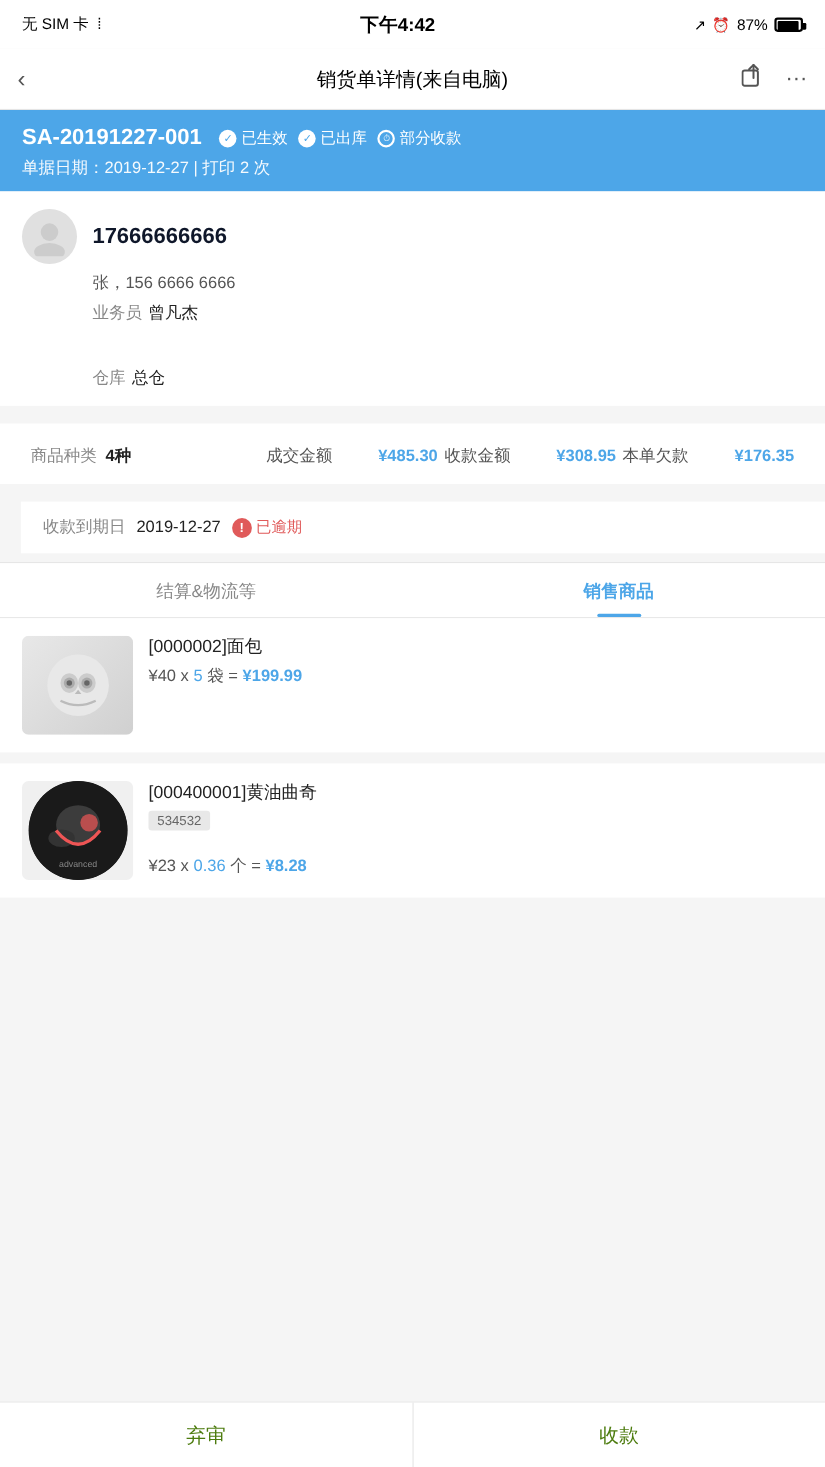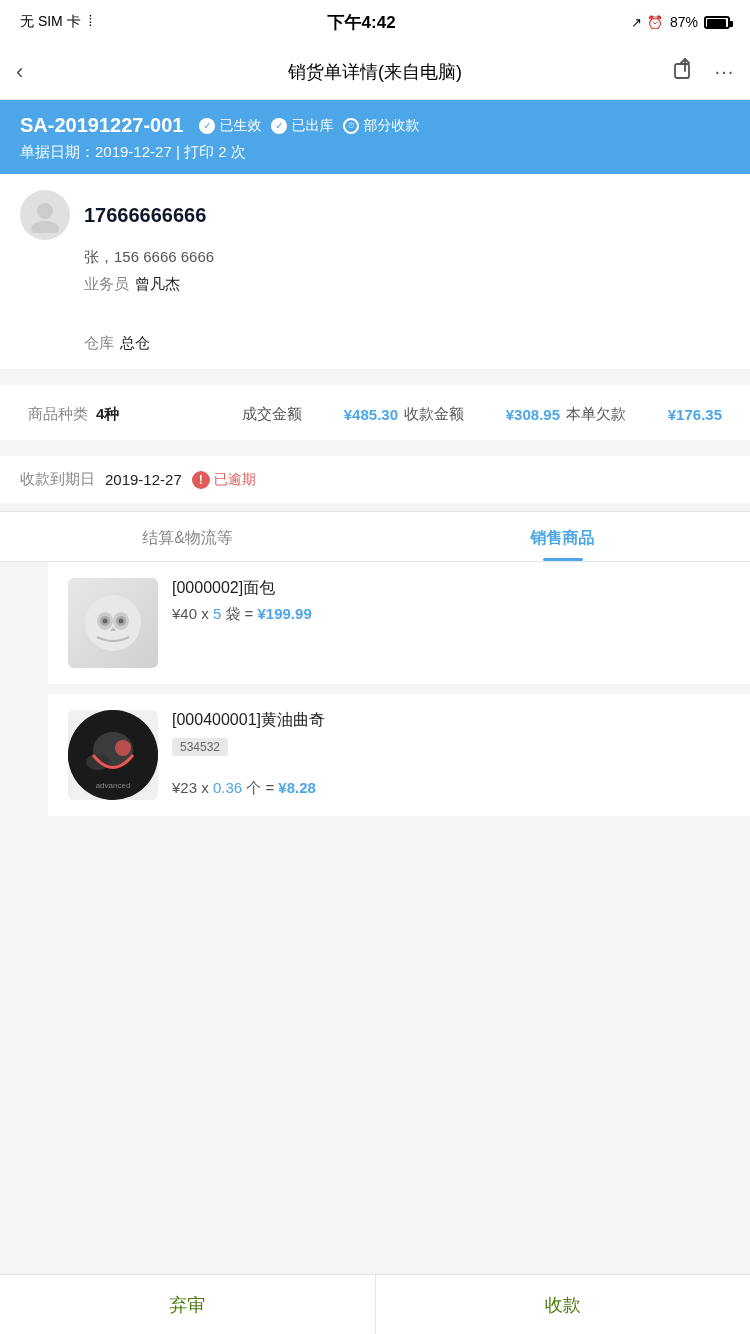--- a/index.html
+++ b/index.html
@@ -227,20 +227,21 @@
     
     .due-card {
       background: #fff;
       padding: 14px 20px;
       margin-bottom: 0;
       display: flex;
       align-items: center;
       gap: 10px;
       font-size: 15px;
       color: #555;
+      margin-left: 19px;
     }
     .due-label { color: #888; }
     .due-date { color: #222; }
     .overdue-badge {
       display: flex;
       align-items: center;
       gap: 4px;
       color: #e05a5a;
       font-size: 14px;
     }
@@ -287,32 +288,31 @@
       transform: translateX(-50%);
       width: 40px;
       height: 3px;
       background: #4da6e8;
       border-radius: 2px;
     }
 
     
     .products-list {
       background: #f5f5f5;
-      padding-left: 48px;
     }
     .product-item {
       background: #fff;
       display: flex;
       gap: 14px;
       padding: 16px 20px;
       margin-bottom: 2px;
       align-items: flex-start;
     }
     .product-image {
-      width: 90px; height: 90px;
+      width: 101px; height: 90px;
       background: #f0f0f0;
       border-radius: 6px;
       flex-shrink: 0;
       display: flex;
       align-items: center;
       justify-content: center;
       overflow: hidden;
     }
     .product-img-placeholder {
       width: 100%; height: 100%;

